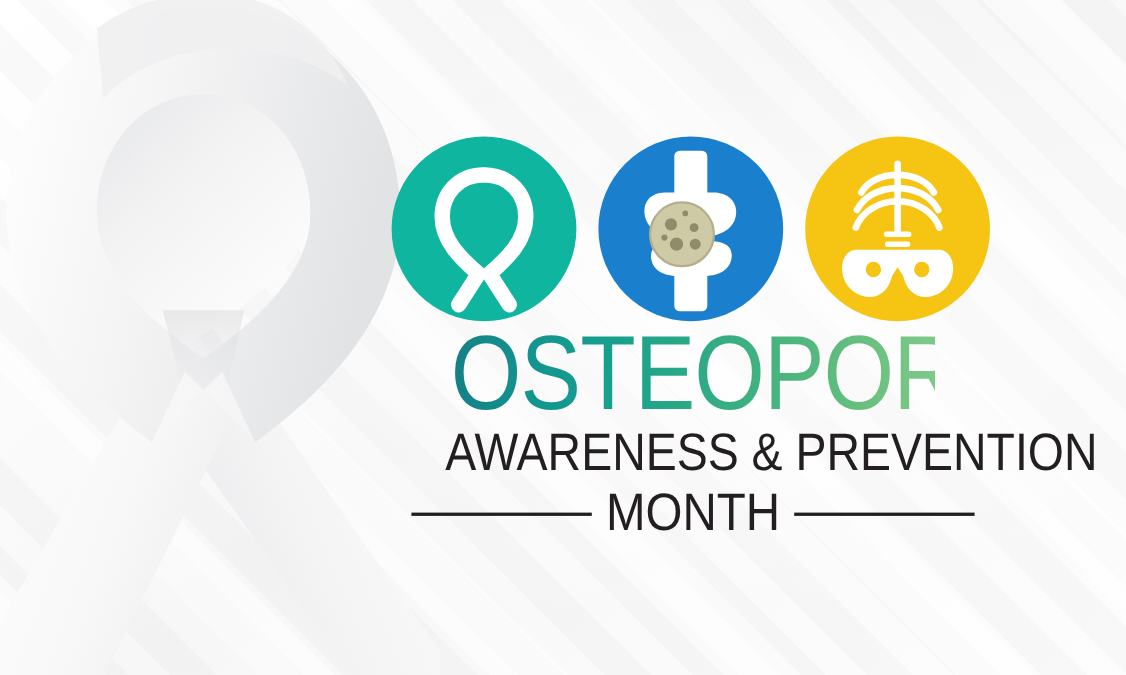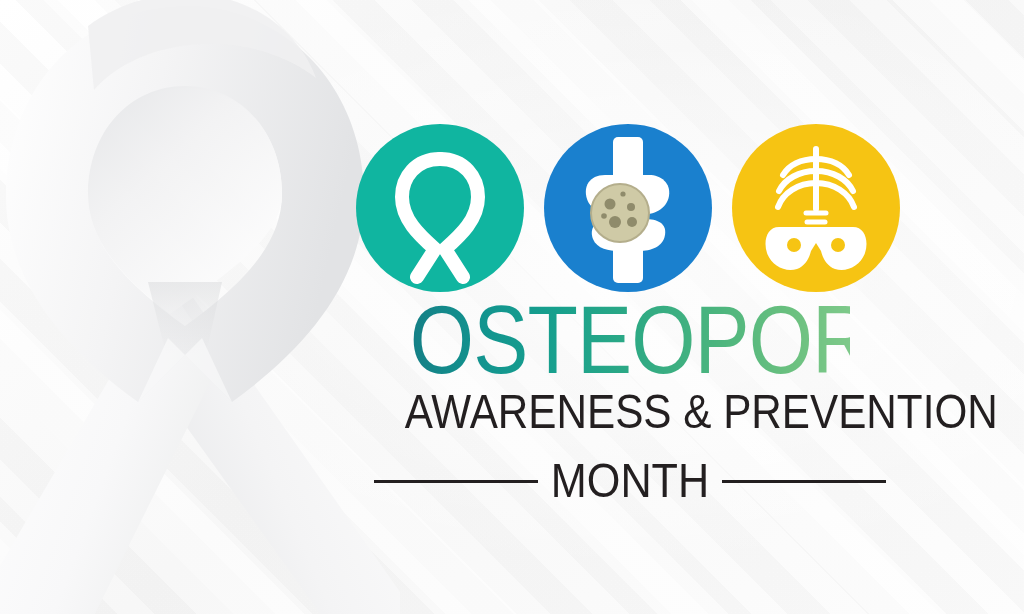--- a/index.html
+++ b/index.html
@@ -130,21 +130,21 @@
     white-space: nowrap;
     color: #231f20;
     transform: scaleX(0.88);
     transform-origin: center center;
   }
 
   .month-row {
     display: flex;
     align-items: center;
     justify-content: center;
-    margin-top: 21px;
+    margin-top: 7px;
     width: 100%;
   }
   .month-rule {
     flex: 1 1 auto;
     height: 3px;
     background: #231f20;
   }
   .month-text {
     flex: 0 0 auto;
     padding: 0 4px;

